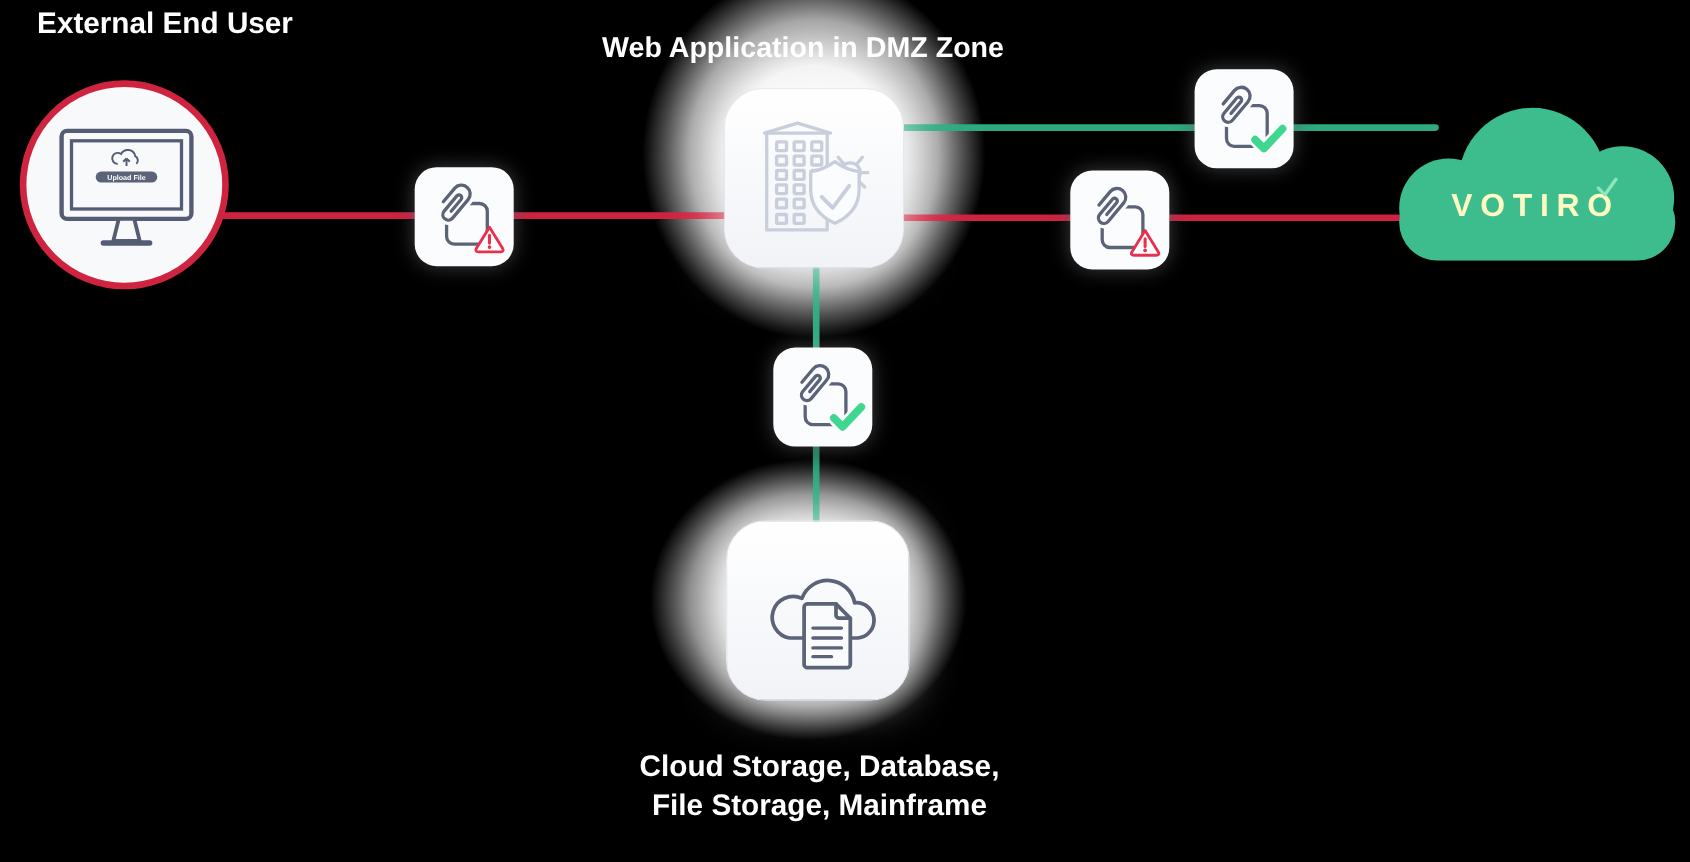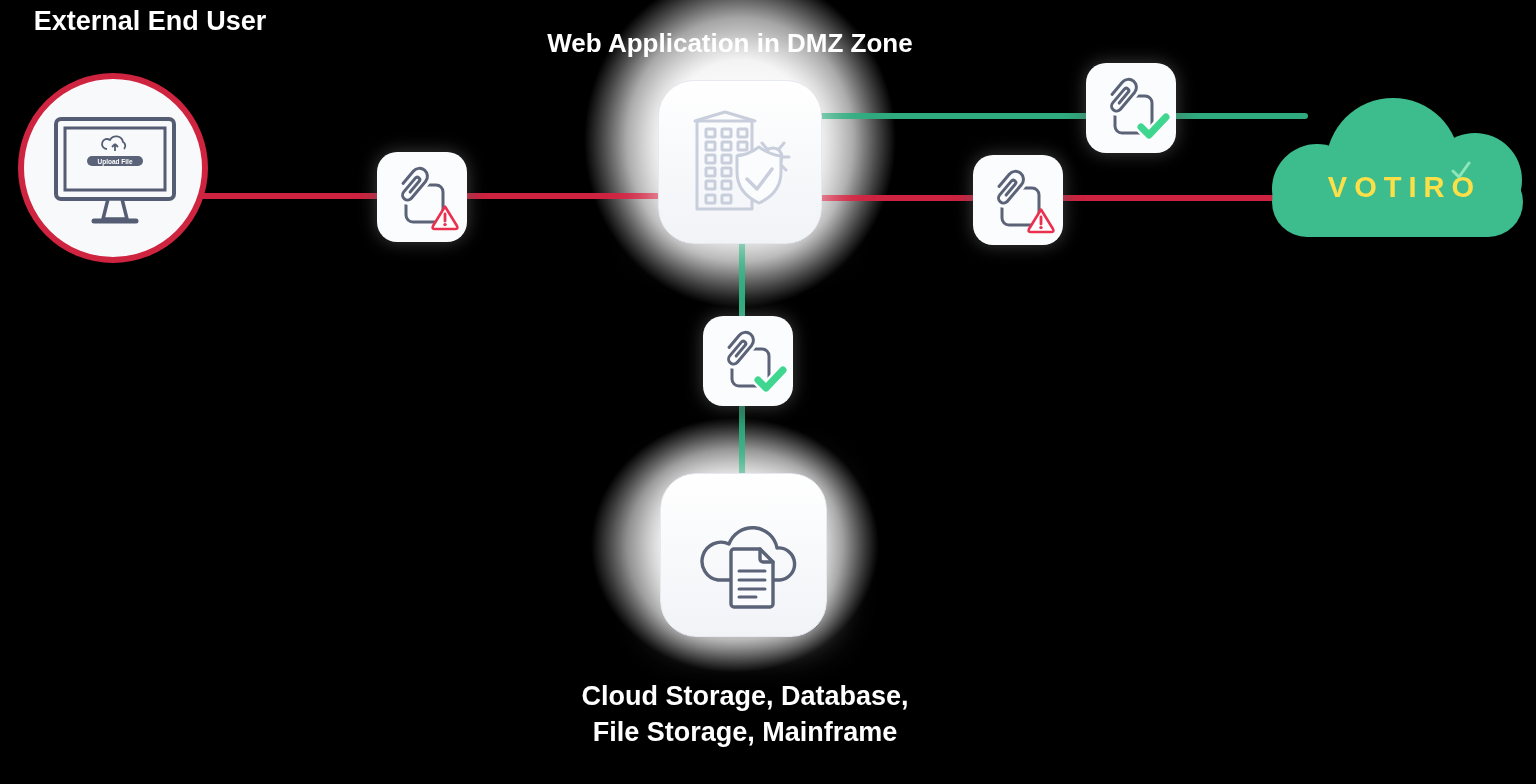--- a/index.html
+++ b/index.html
@@ -59,22 +59,22 @@
     background:linear-gradient(180deg,#ffffff 0%,#f1f3f7 100%);
     border:1px solid #e6e9f0;box-sizing:border-box;
   }
   .dmz-card{left:658px;top:80px;box-shadow:0 0 46px rgba(255,255,255,0.85);}
   .dmz-card svg{position:absolute;left:22px;top:20px;}
   .storage-card{left:660px;top:473px;width:167px;box-shadow:0 0 40px rgba(255,255,255,0.8);}
   .storage-card svg{position:absolute;left:23px;top:22px;}
   
   .votiro{position:absolute;z-index:3;left:1265px;top:87px;width:260px;height:150px;}
   .votiro-word{
-    position:absolute;left:46px;top:84px;width:170px;text-align:right;
-    color:#fde047;font-size:29px;font-weight:600;letter-spacing:7px;
+    position:absolute;left:46px;top:84px;width:170px;text-align:center;
+    color:#fef9c3;font-size:29px;font-weight:600;letter-spacing:7px;
   }
   .votiro-check{position:absolute;left:186px;top:74px;}
 </style>
 </head>
 <body>
 
 <div class="stage">
 
   <div class="glow glow-top"></div>
   <div class="glow glow-bottom"></div>

